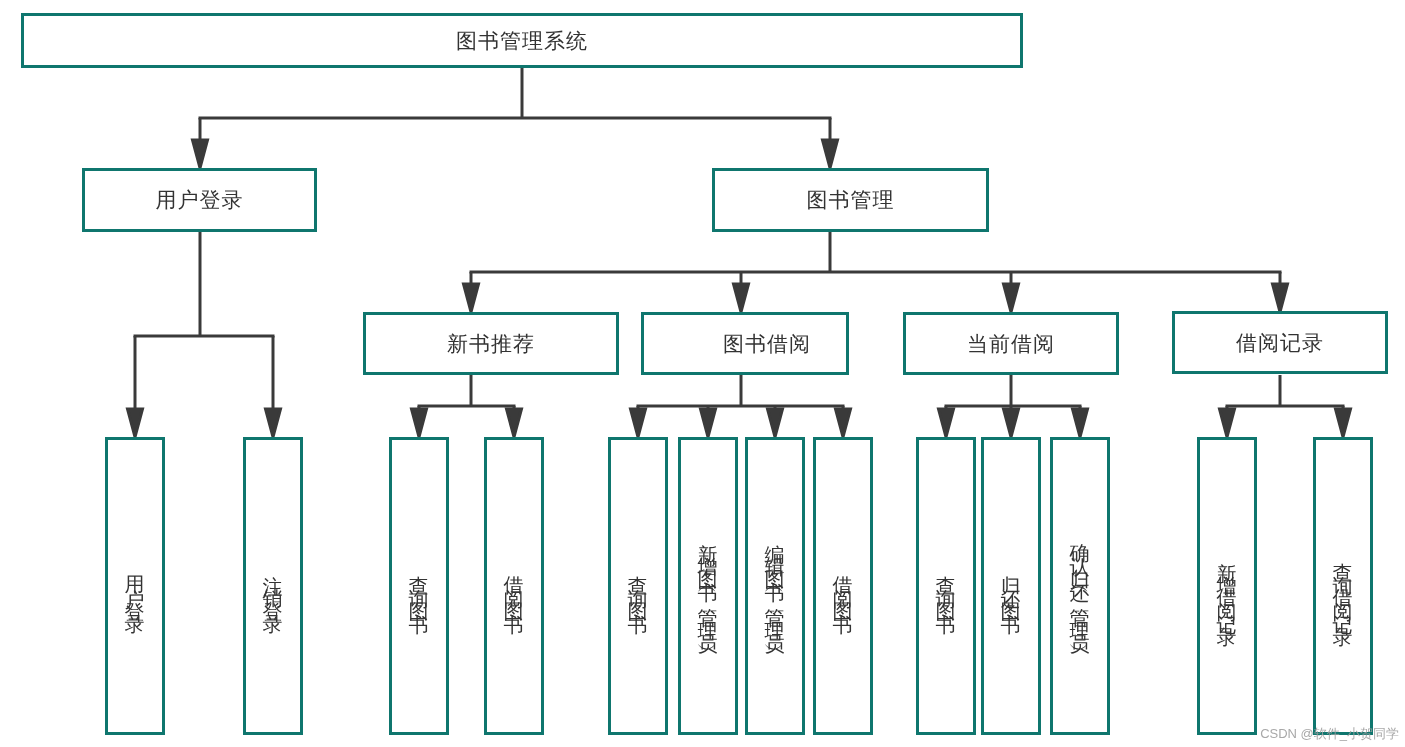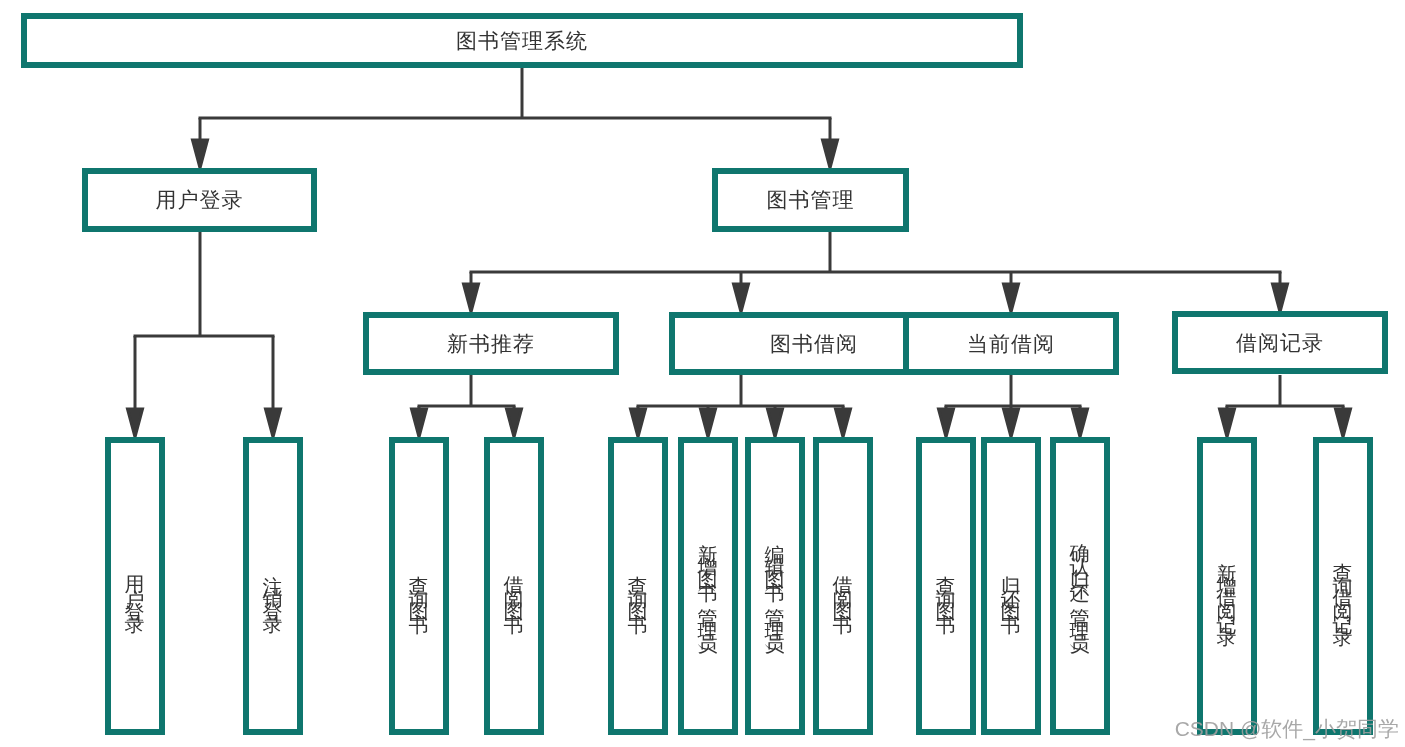--- a/index.html
+++ b/index.html
@@ -13,21 +13,21 @@
   }
   .wires {
     position: absolute;
     left: 0; top: 0;
     width: 1405px; height: 747px;
     pointer-events: none;
   }
   .box {
     position: absolute;
     box-sizing: border-box;
-    border: 6px solid #0f766e;
+    border: 3px solid #0f766e;
     background: #ffffff;
     display: flex;
     align-items: center;
     justify-content: center;
     color: #333333;
   }
   .box.h span {
     font-size: 21px;
     letter-spacing: 1px;
     white-space: nowrap;
@@ -37,21 +37,21 @@
     text-orientation: mixed;
     font-size: 20px;
     line-height: 1;
     letter-spacing: 13px;
     white-space: nowrap;
   }
   .watermark {
     position: absolute;
     right: 6px;
     bottom: 4px;
-    font-size: 21px;
+    font-size: 13px;
     color: rgba(158, 158, 158, 0.9);
     white-space: nowrap;
   }
 </style>
 </head>
 <body>
 
 <div class="stage">
 
   <svg class="wires" viewBox="0 0 1405 747" xmlns="http://www.w3.org/2000/svg" stroke="#3a3a3a" stroke-width="3" fill="#3a3a3a">
@@ -130,28 +130,28 @@
     </g>
   </svg>
 
   <div class="box h" style="left:21px; top:13px; width:1002px; height:55px;">
     <span>图书管理系统</span>
   </div>
 
   <div class="box h" style="left:82px; top:168px; width:235px; height:64px;">
     <span>用户登录</span>
   </div>
-  <div class="box h" style="left:712px; top:168px; width:197px; height:64px;">
+  <div class="box h" style="left:712px; top:168px; width:277px; height:64px;">
     <span>图书管理</span>
   </div>
 
   <div class="box h" style="left:363px; top:312px; width:256px; height:63px;">
     <span>新书推荐</span>
   </div>
-  <div class="box h" style="left:669px; top:312px; width:246px; height:63px;padding-left:44px;">
+  <div class="box h" style="left:641px; top:312px; width:208px; height:63px;padding-left:44px;">
     <span>图书借阅</span>
   </div>
   <div class="box h" style="left:903px; top:312px; width:216px; height:63px;">
     <span>当前借阅</span>
   </div>
   <div class="box h" style="left:1172px; top:311px; width:216px; height:63px;">
     <span>借阅记录</span>
   </div>
 
   <div class="box v" style="left:105px; top:437px; width:60px; height:298px;">

